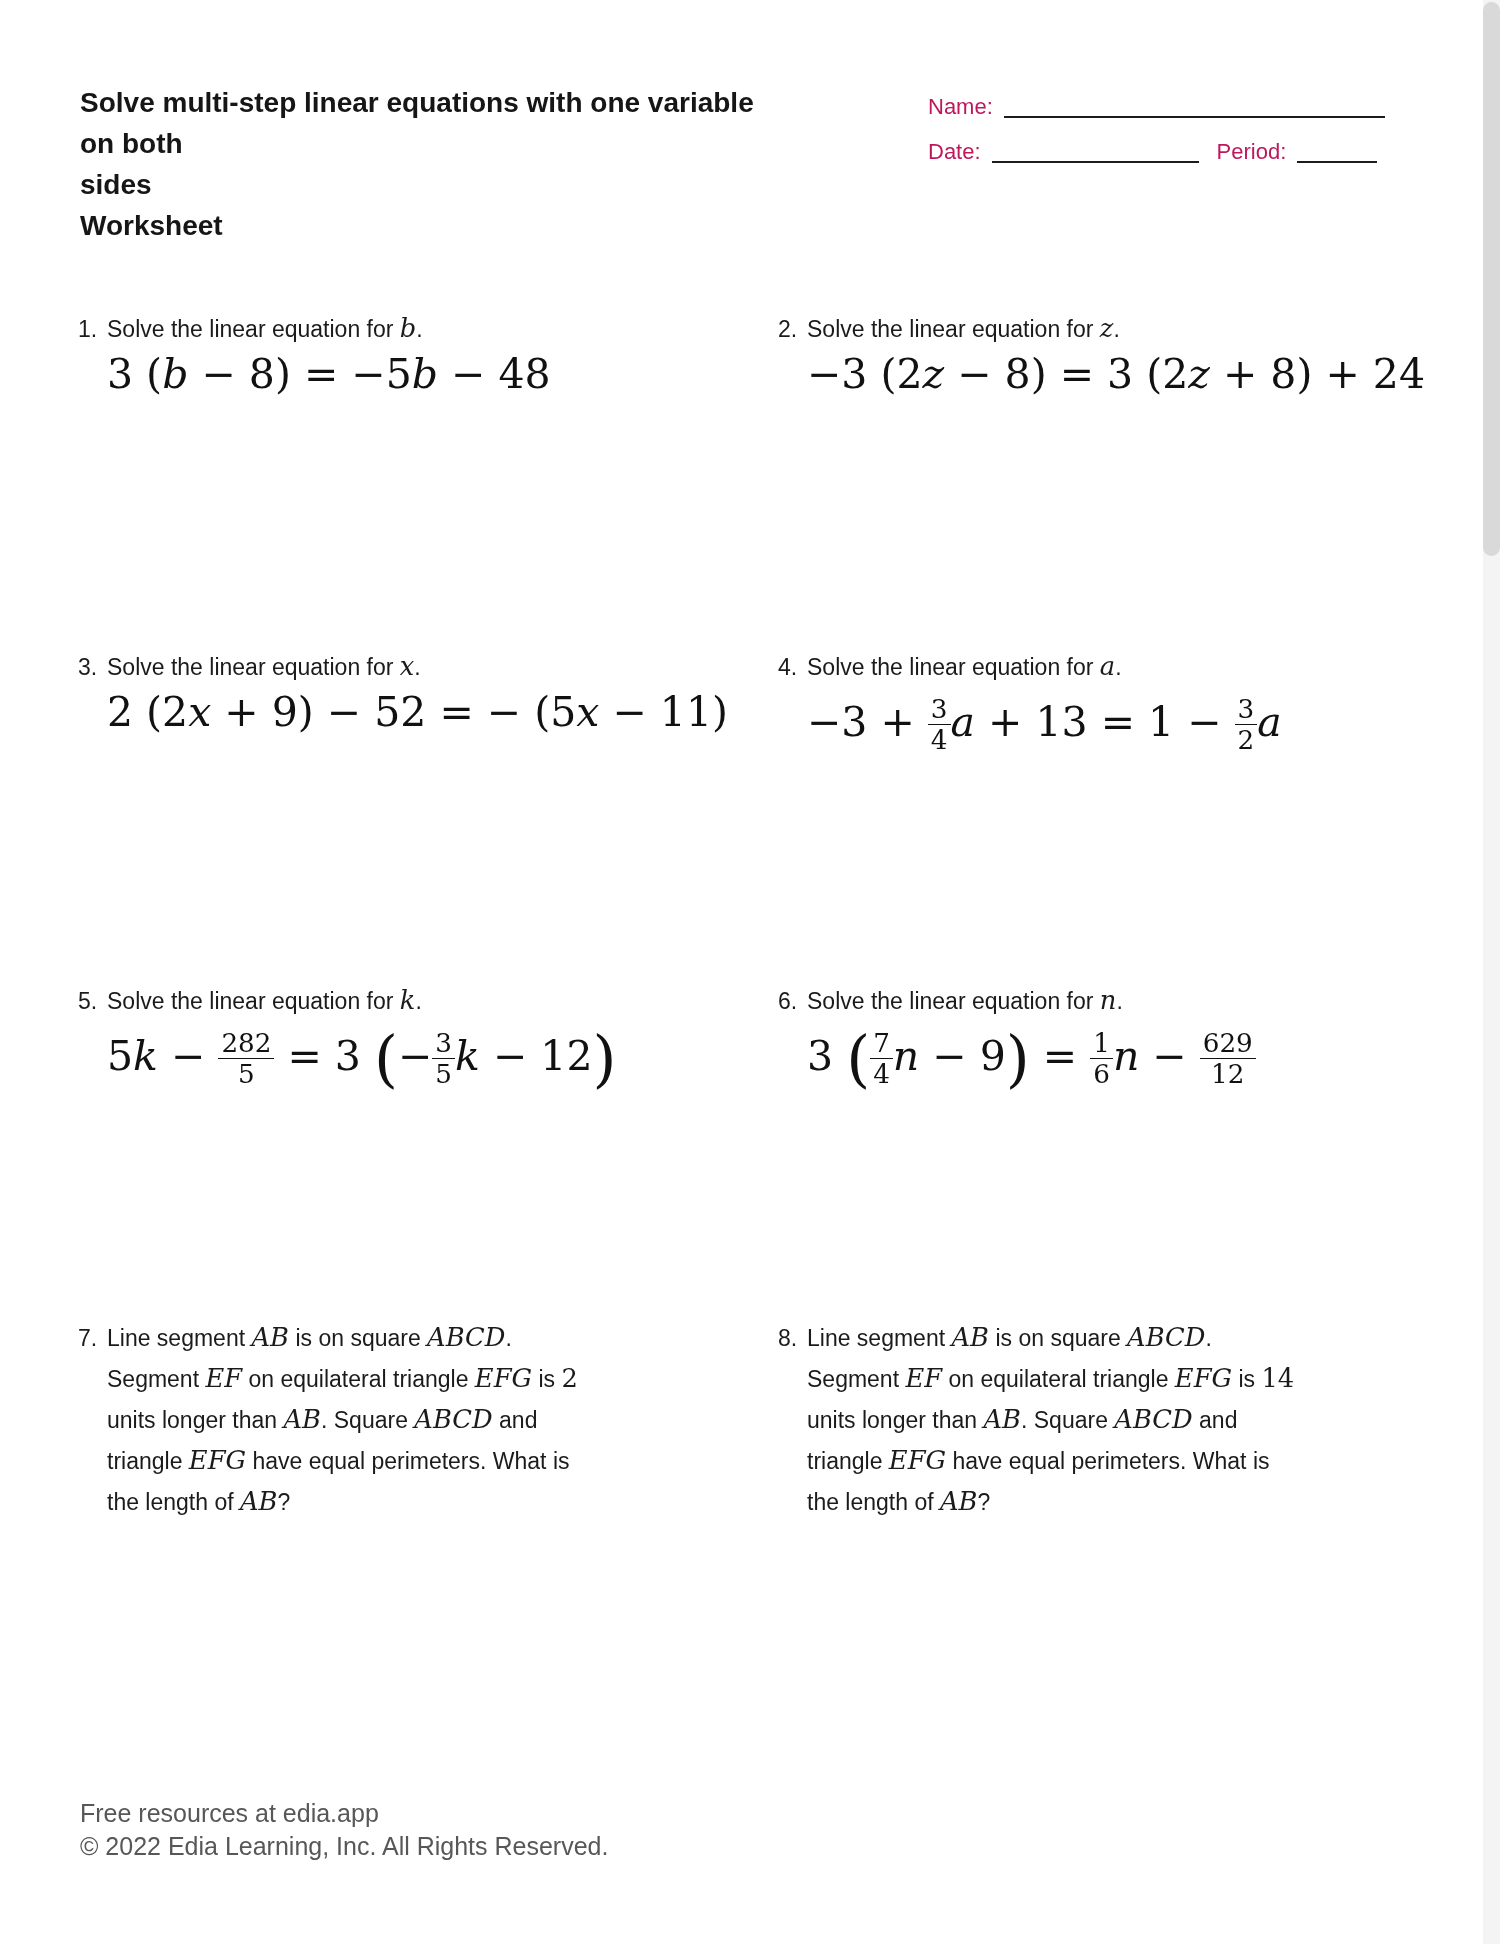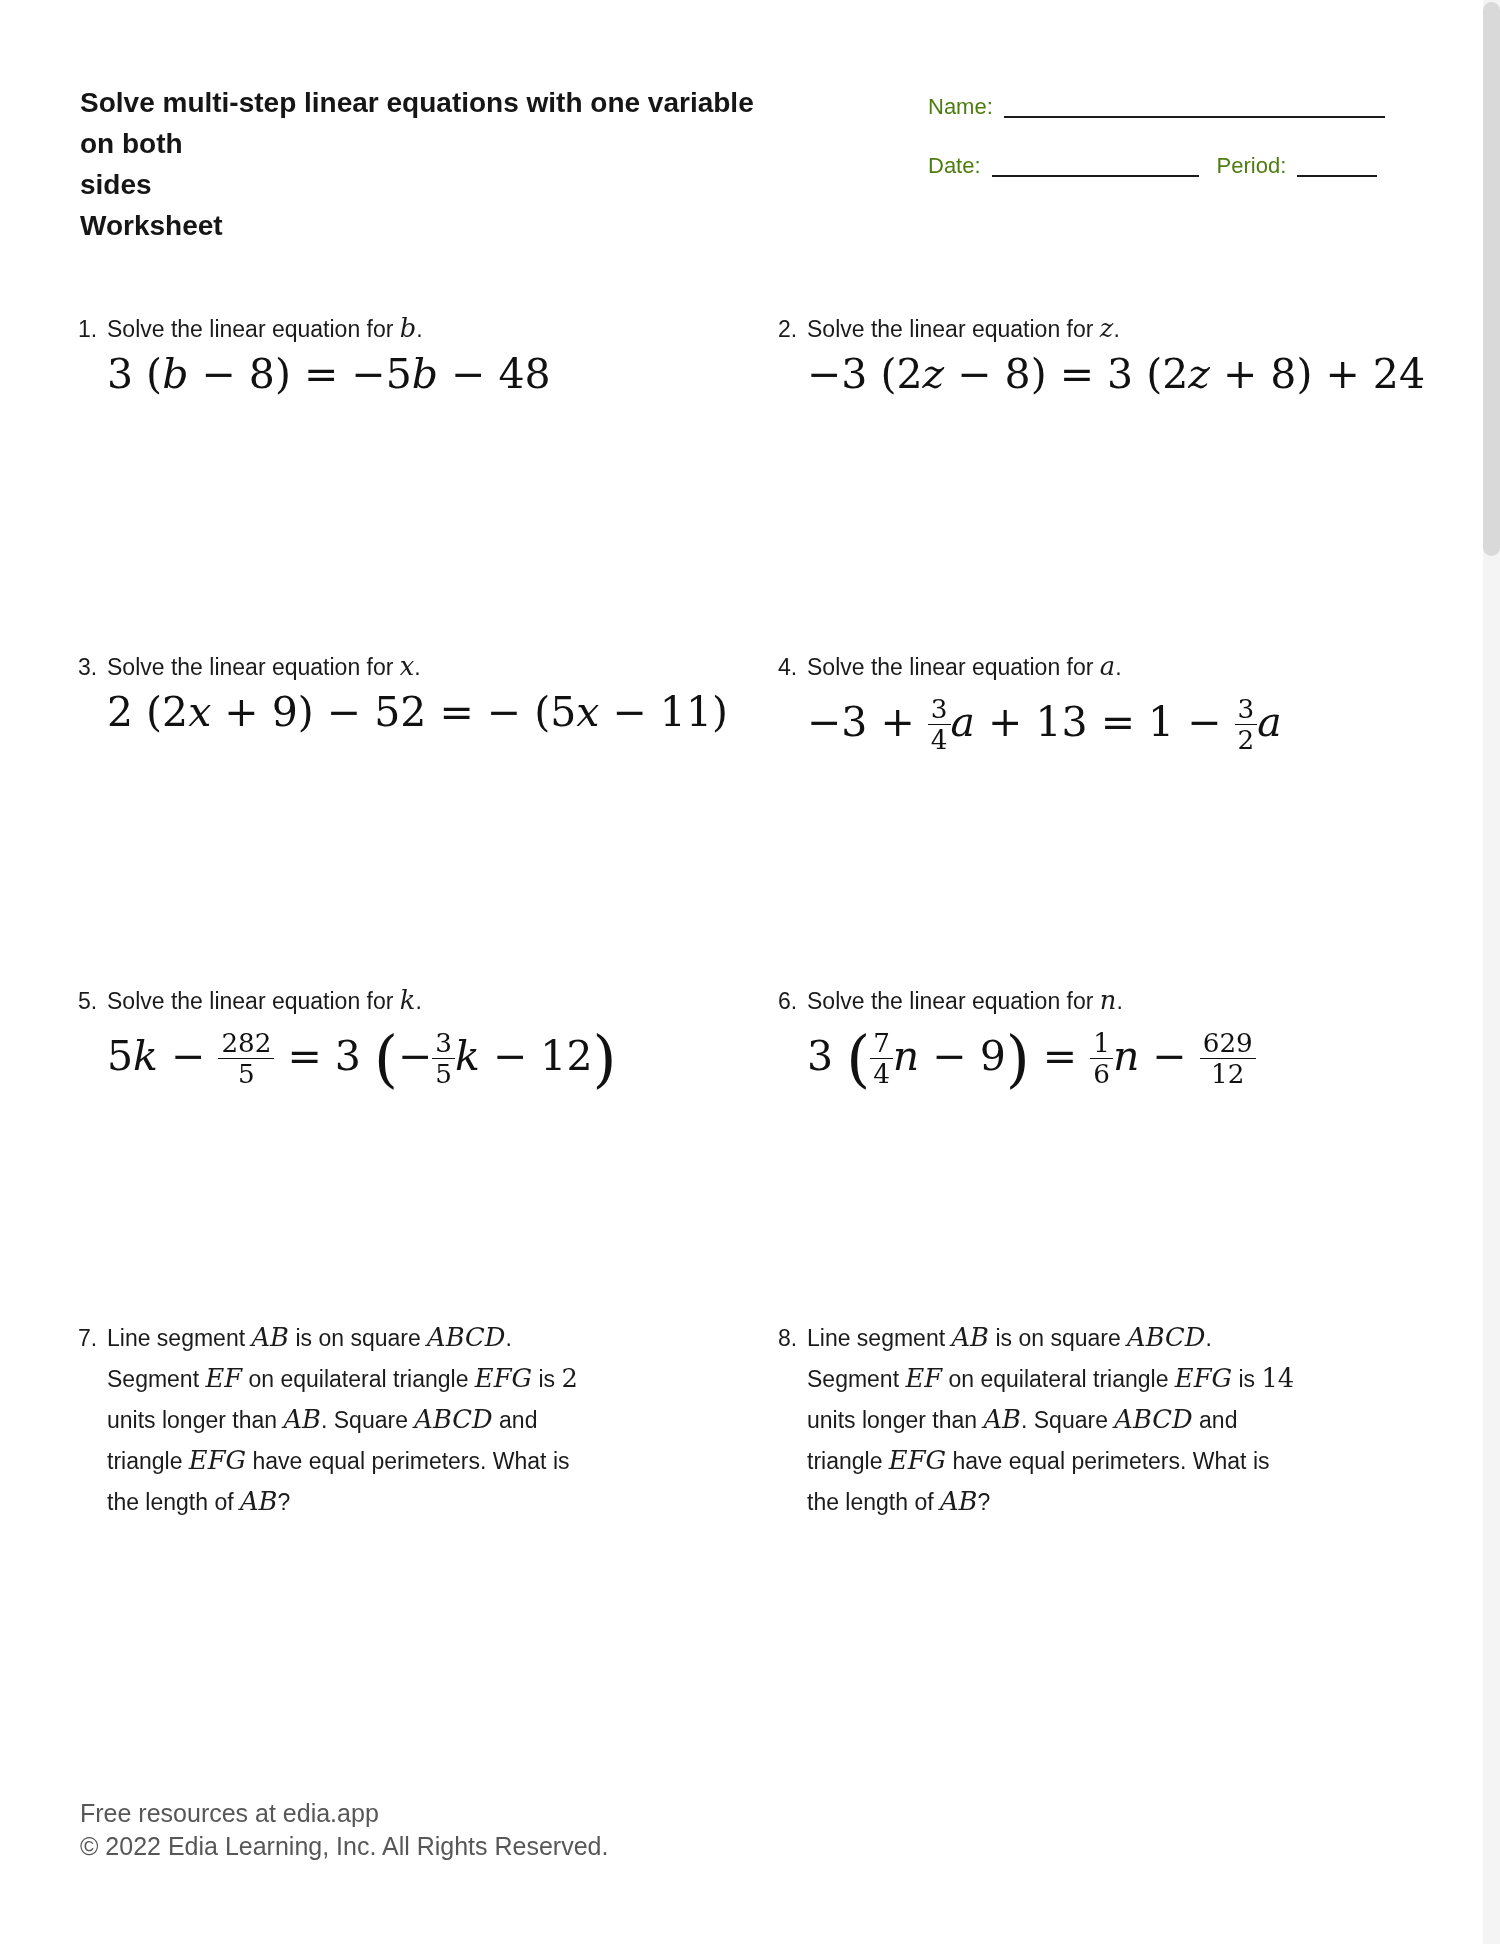--- a/index.html
+++ b/index.html
@@ -10,23 +10,23 @@
     font-family:"Liberation Sans", sans-serif;
     color:#161616;
     overflow:hidden;
   }
 
   
   .title-block {
     position:absolute; left:80px; top:82px; width:680px;
     font-size:28px; font-weight:700; line-height:41px; color:#161616;
   }
-  .fields-block { position:absolute; left:928px; top:92px; width:470px; font-size:22px; color:#4d7c0f; }
+  .fields-block { position:absolute; left:928px; top:92px; width:470px; font-size:22px; color:#be185d; }
   .field-row { display:flex; align-items:stretch; }
-  .field-row + .field-row { margin-top:31px; }
+  .field-row + .field-row { margin-top:17px; }
   .field-label { white-space:nowrap; padding-top:2px; }
   .blank { border-bottom:2px solid #1c1c1c; height:24px; margin-left:11px; }
   .blank.name  { width:381px; }
   .blank.date  { width:207px; }
   .blank.period{ width:80px; }
   .period-label { margin-left:18px; }
 
   
   .problem { position:absolute; width:565px; }
   .col-left  { left:78px; }

